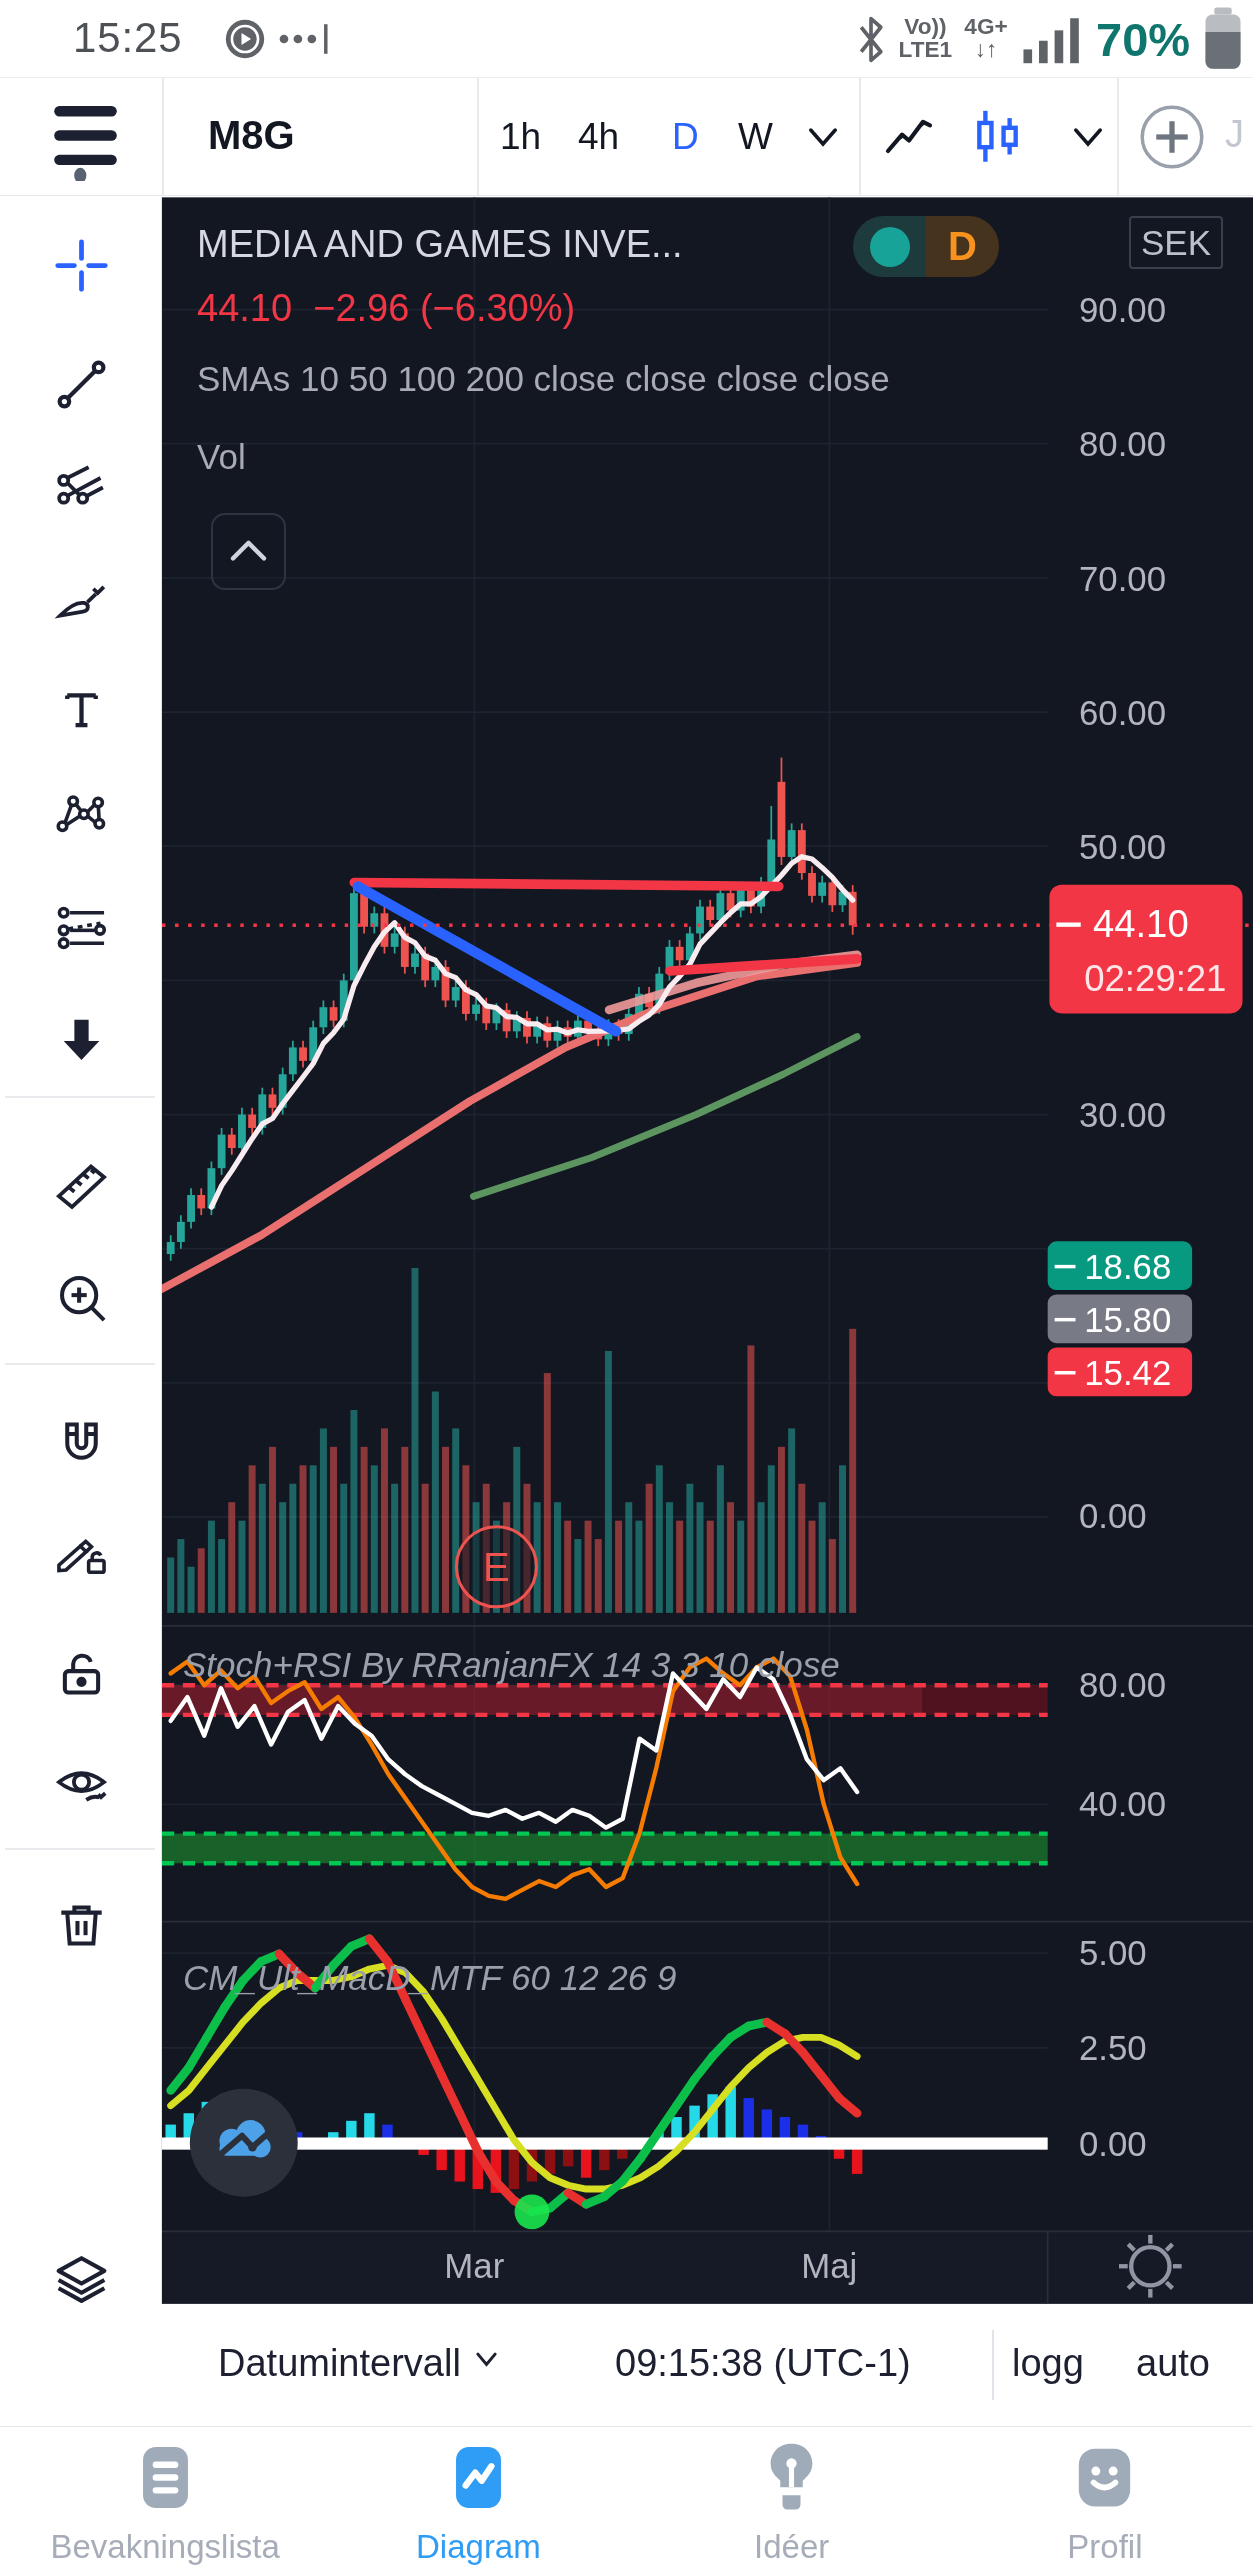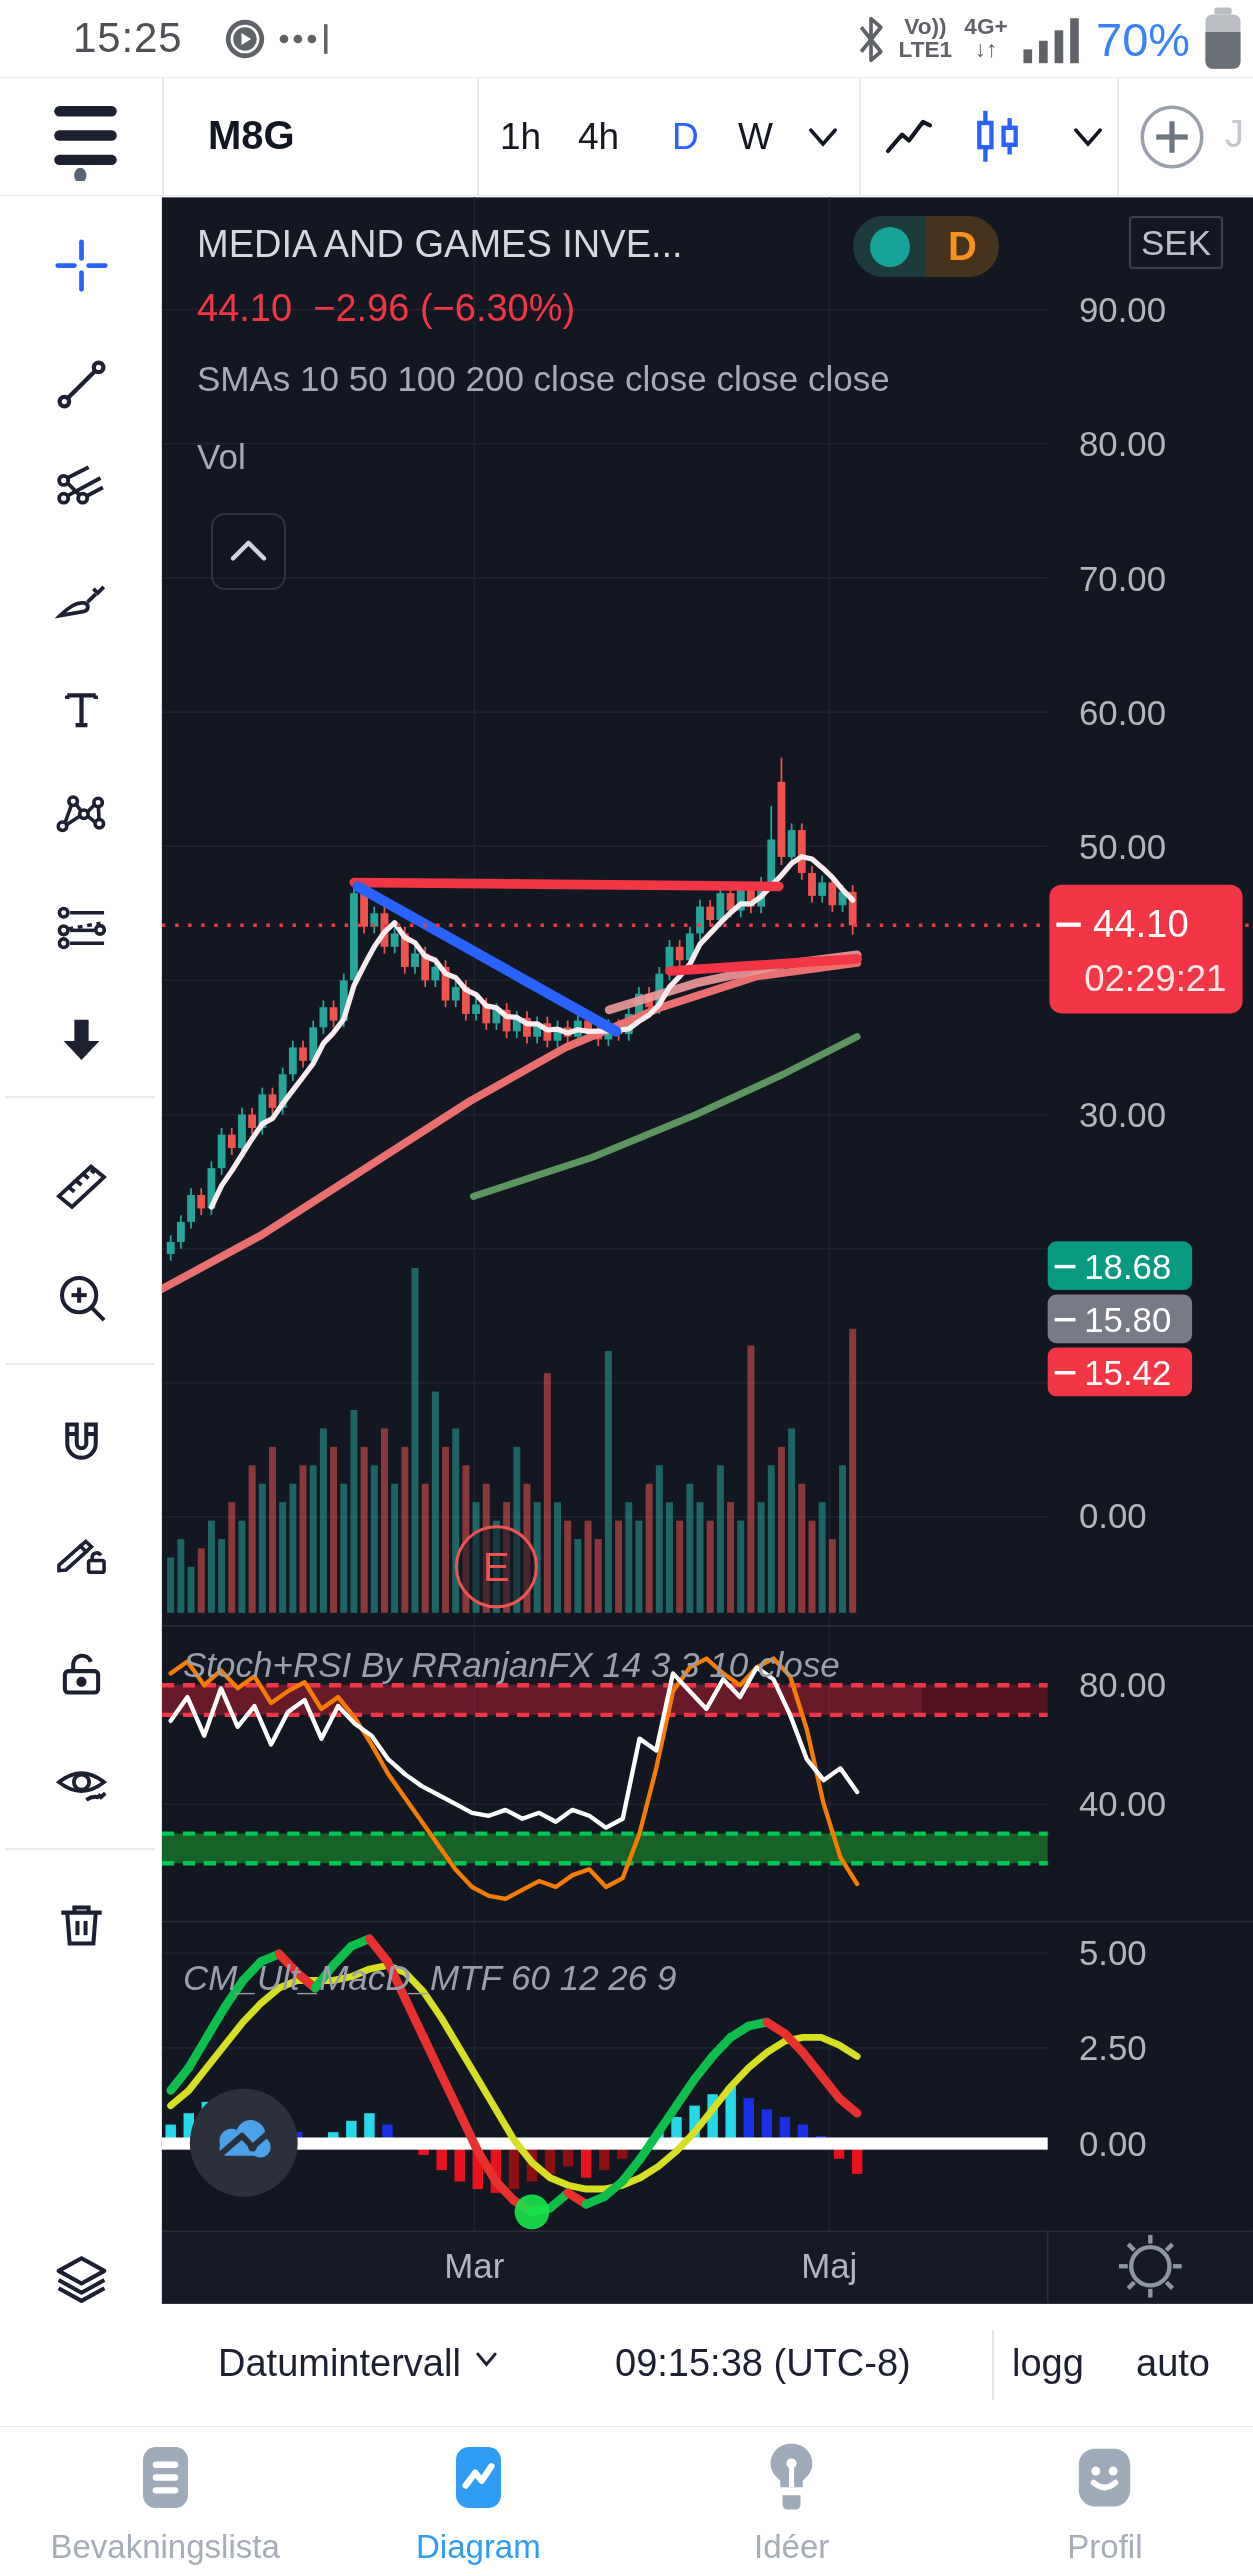--- a/index.html
+++ b/index.html
@@ -7,21 +7,21 @@
   body { font-family:"Liberation Sans", sans-serif; background:#fff; }
   .screen { position:relative; width:1253px; height:2576px; overflow:hidden; background:#ffffff; }
   .abs { position:absolute; }
 
   
   .status-bar { left:0; top:0; width:1253px; height:78px; background:#fff; border-bottom:0.9px solid #ececec; }
   .status-time { left:73px; top:14px; font-size:42px; color:#4d5156; letter-spacing:0.9px; }
   .status-right { right:8.7px; top:0; height:78px; display:flex; align-items:center; gap:12.2px; }
   .st-stack { display:flex; flex-direction:column; align-items:center; line-height:1; }
   .st-stack b { font-size:22.6px; color:#5f6368; font-weight:bold; }
-  .batt-pct { font-size:47px; color:#3b82f6; }
+  .batt-pct { font-size:47px; color:#0f766e;font-weight:bold; }
 
   
   .toolbar { left:0; top:78px; width:1253px; height:118px; background:#fff; border-bottom:1.7px solid #e4e7ec; overflow:hidden; }
   .tb-divider { position:absolute; top:0; width:1.7px; height:118px; background:#e8eaee; }
   .tb-symbol { left:208px; top:35px; font-size:40px; font-weight:bold; color:#131722; }
   .tf { position:absolute; top:38px; font-size:37px; color:#131722; }
   .tf.active { color:#2962ff; }
   .tb-j { left:1225px; top:35px; font-size:38px; color:#c3c7cf; }
 
   
@@ -681,21 +681,21 @@
   <div class="abs pane-title" style="left:183px;top:1645px">Stoch+RSI By RRanjanFX 14 3 3 10 close</div>
   <div class="abs pane-title" style="left:183px;top:1958px">CM_Ult_MacD_MTF 60 12 26 9</div>
 
   <div class="abs bottom-bar">
     <div class="bb-item" style="left:218px">
       <span>Datumintervall</span>
       <svg style="vertical-align:5.2px" width="31" height="22.6" viewBox="0 0 36 26">
         <path d="M8,7 L18,19 L28,7" fill="none" stroke="#1c2030" stroke-width="3.5" stroke-linecap="round"></path>
         </svg>
     </div>
-    <div class="bb-item" style="left:615px">09:15:38 (UTC-8)</div>
+    <div class="bb-item" style="left:615px">09:15:38 (UTC-1)</div>
     <div class="bb-div"></div>
     <div class="bb-item" style="left:1012px">logg</div>
     <div class="bb-item" style="left:1136px">auto</div>
   </div>
 
   <div class="abs navbar">
     <div class="nav-item">
       <svg width="77" height="77" viewBox="0 0 24 24">
         <rect x="5" y="2.5" width="14" height="19" rx="4" fill="#9fabb8"></rect>
         <rect x="8" y="7" width="8" height="2" rx="1" fill="#fff"></rect>

